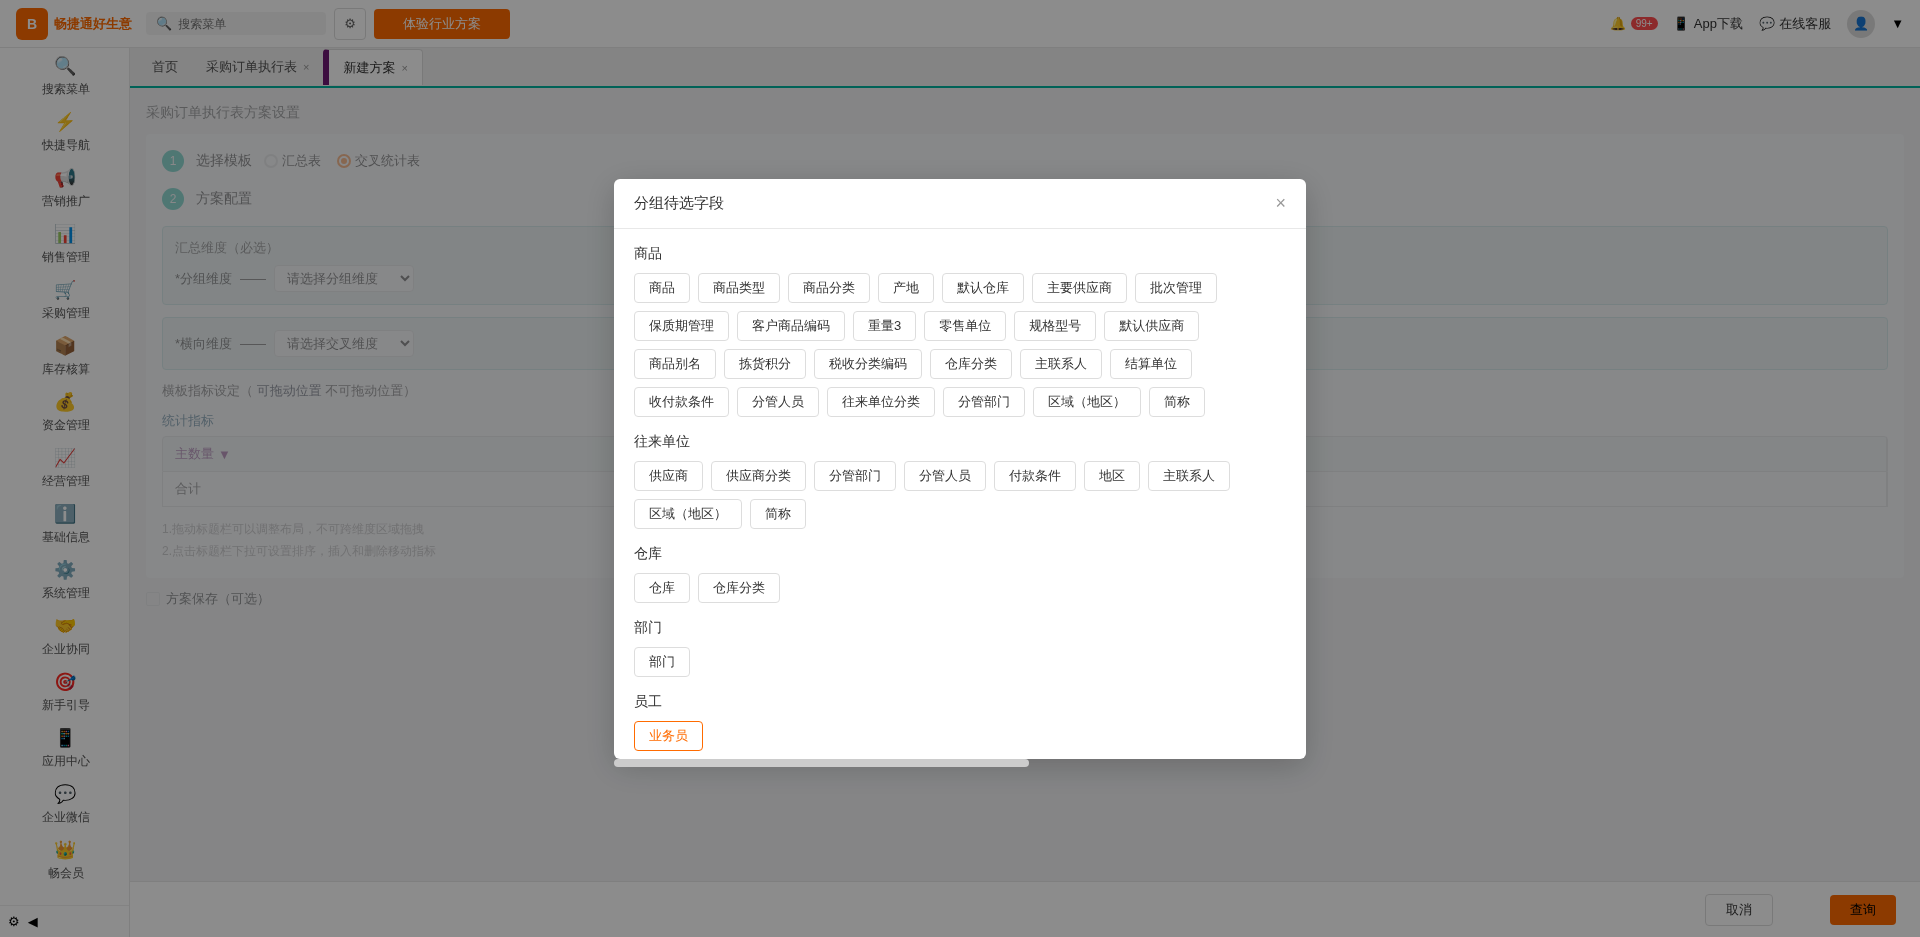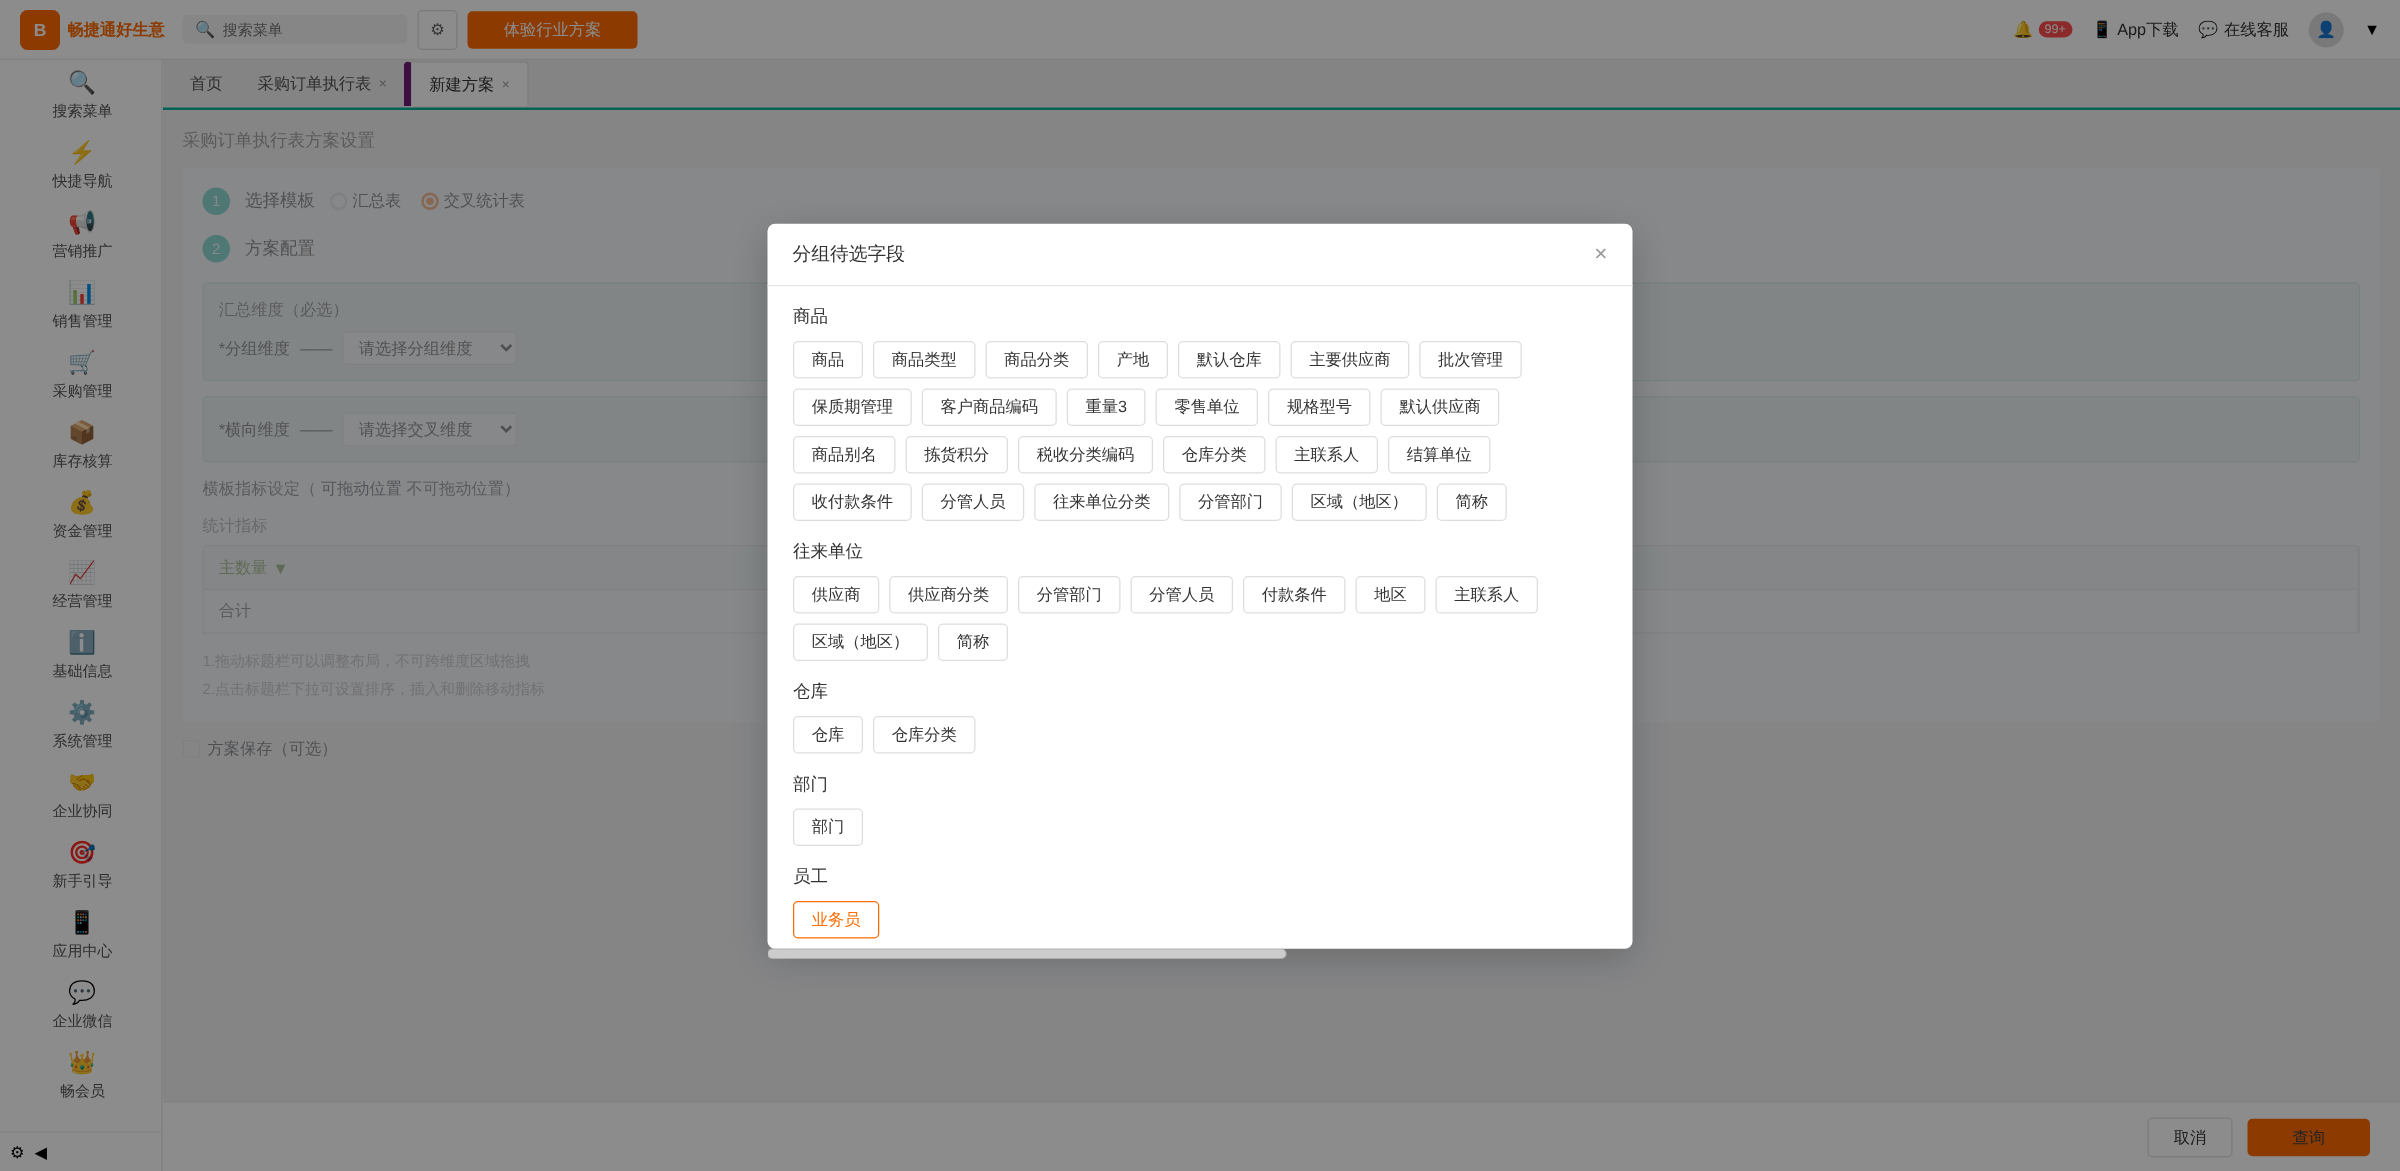--- a/index.html
+++ b/index.html
@@ -155,21 +155,21 @@
       border: 1px solid #ddd; border-radius: 4px; padding: 4px 8px;
       background: #fff; font-size: 13px; min-width: 140px;
     }
 
     .table-section { margin-top: 12px; }
     .table-header-row {
       display: flex; background: #f0faf8; border: 1px solid #ddd;
       border-radius: 4px 4px 0 0;
     }
     .th-cell {
-      padding: 8px 12px; font-size: 13px; color: #4d7c0f; font-weight: 500;
+      padding: 8px 12px; font-size: 13px; color: #701a75; font-weight: 500;
       border-right: 1px solid #ddd; flex: 1; display: flex; align-items: center; gap: 4px;
     }
     .table-body-row {
       display: flex; background: #fff; border: 1px solid #ddd; border-top: none;
     }
     .td-cell {
       padding: 8px 12px; font-size: 13px; color: #333;
       border-right: 1px solid #ddd; flex: 1; display: flex; align-items: center;
     }
 
@@ -178,22 +178,22 @@
     .bottom-bar {
       position: fixed; bottom: 0; right: 0; left: 130px;
       height: 56px; background: #fff; border-top: 1px solid #e8e8e8;
       display: flex; align-items: center; justify-content: flex-end; padding: 0 24px; gap: 12px;
     }
     .btn-cancel {
       padding: 6px 20px; border: 1px solid #ddd; border-radius: 4px;
       background: #fff; cursor: pointer; font-size: 13px; color: #333;
     }
     .btn-confirm {
-      padding: 6px 36px; border: none; border-radius: 4px;
-      background: #ff6b00; color: #404040; cursor: pointer; font-size: 13px;
+      padding: 6px 20px; border: none; border-radius: 4px;
+      background: #ff6b00; color: #000000; cursor: pointer; font-size: 13px; margin-left: 45px;
     }
     .save-row { display: flex; align-items: center; gap: 6px; font-size: 13px; }
     .checkbox { width: 14px; height: 14px; border: 1px solid #ddd; border-radius: 2px; }
 
     
     .modal-overlay {
       position: fixed; top: 0; left: 0; right: 0; bottom: 0;
       background: rgba(0,0,0,0.45);
       z-index: 1000;
       display: flex; align-items: center; justify-content: center;
@@ -399,21 +399,21 @@
           <option>请选择交叉维度</option>
         </select>
       </div>
     </div>
     <div style="font-size:13px;color:#333;margin-bottom:8px;">
       <span>横板指标设定（</span>
       <span style="color:#0f172a;">可拖动位置</span>
       <span>不可拖动位置）</span>
     </div>
     <div class="table-section">
-      <div style="font-size:13px;color:#737373;margin-bottom:6px;">统计指标</div>
+      <div style="font-size:13px;color:#0c4a6e;margin-bottom:6px;">统计指标</div>
       <div class="table-header-row">
         <div class="th-cell">
           <span>主数量</span>
           <span>▼</span>
         </div>
         <div class="th-cell">
           <span>金额</span>
         </div>
       </div>
       <div class="table-body-row">

